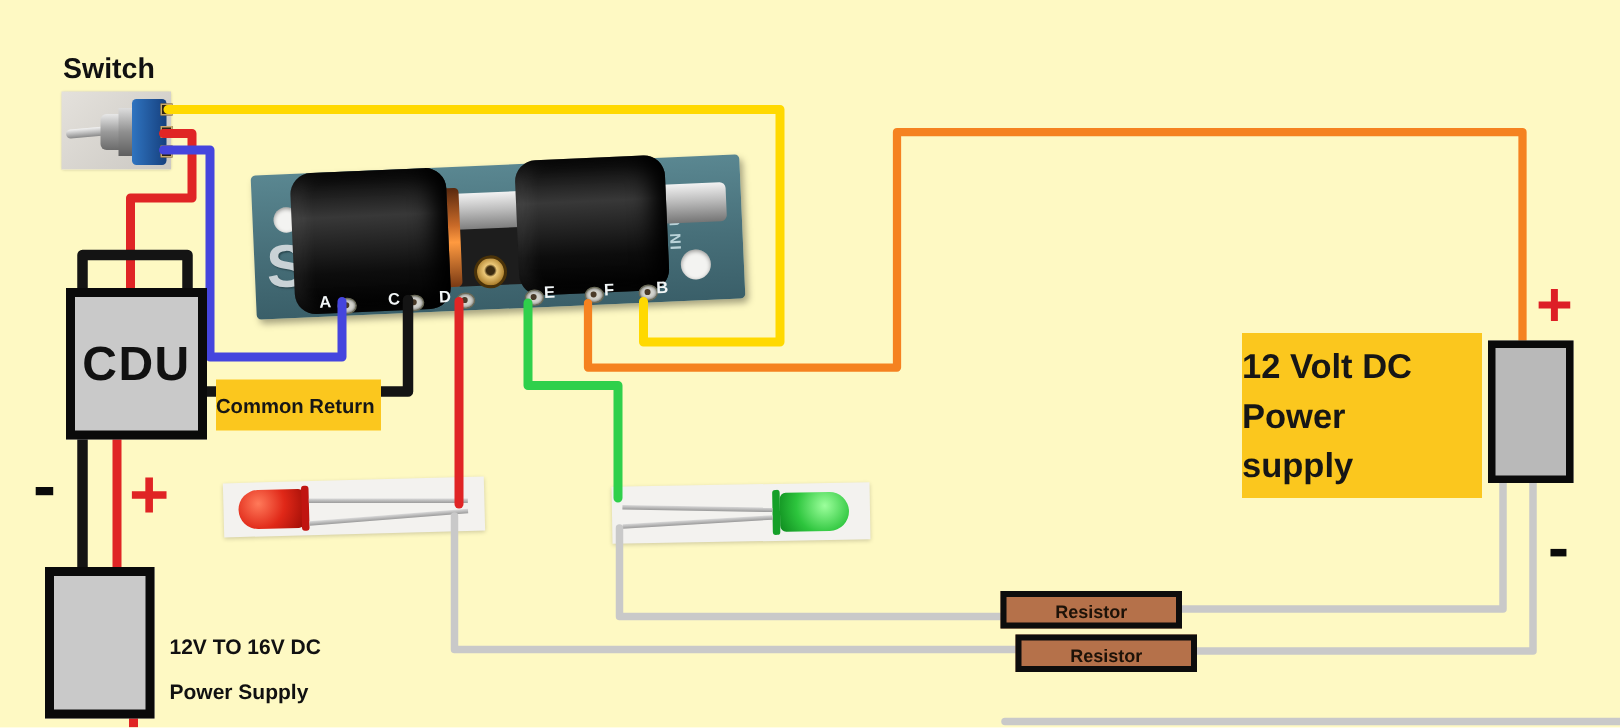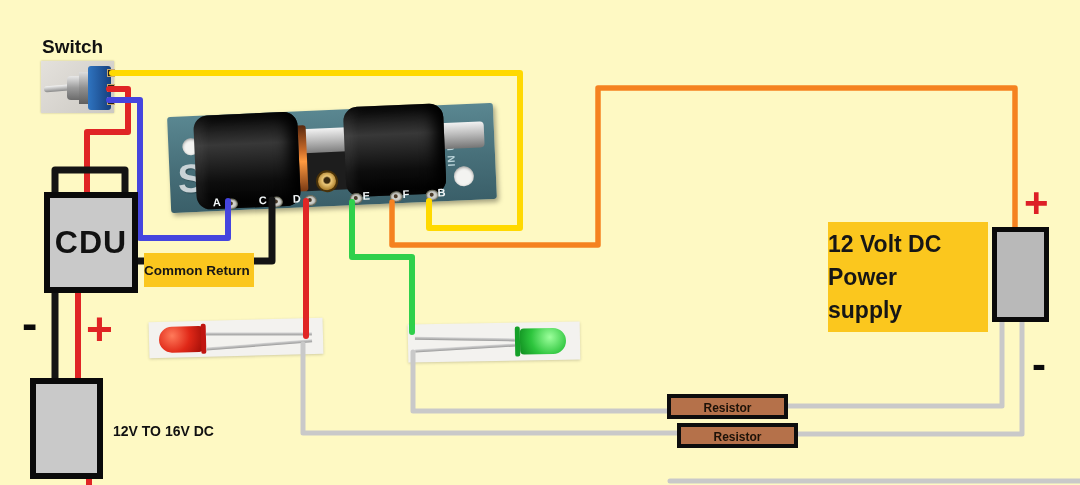--- a/index.html
+++ b/index.html
@@ -127,20 +127,21 @@
 
   <div class="abs blackbox cdu-box">
     <span>CDU</span>
   </div>
   <div class="abs sign minus-left">-</div>
   <div class="abs sign plus-left">+</div>
 
   <div class="abs blackbox psu-left-box"></div>
   <div class="abs psu-left-text">
     <div>12V TO 16V DC</div>
+    <div>Power Supply</div>
   </div>
 
   <div class="abs yellow-label common-return">
     <span>Common Return</span>
   </div>
 
   <div class="abs pcb">
     <div class="abs hole" style="left:14px;top:22px;width:17px;height:17px;"></div>
     <div class="abs hole" style="left:284px;top:62px;width:20px;height:20px;"></div>
     <div class="abs pcb-brand">S</div>

